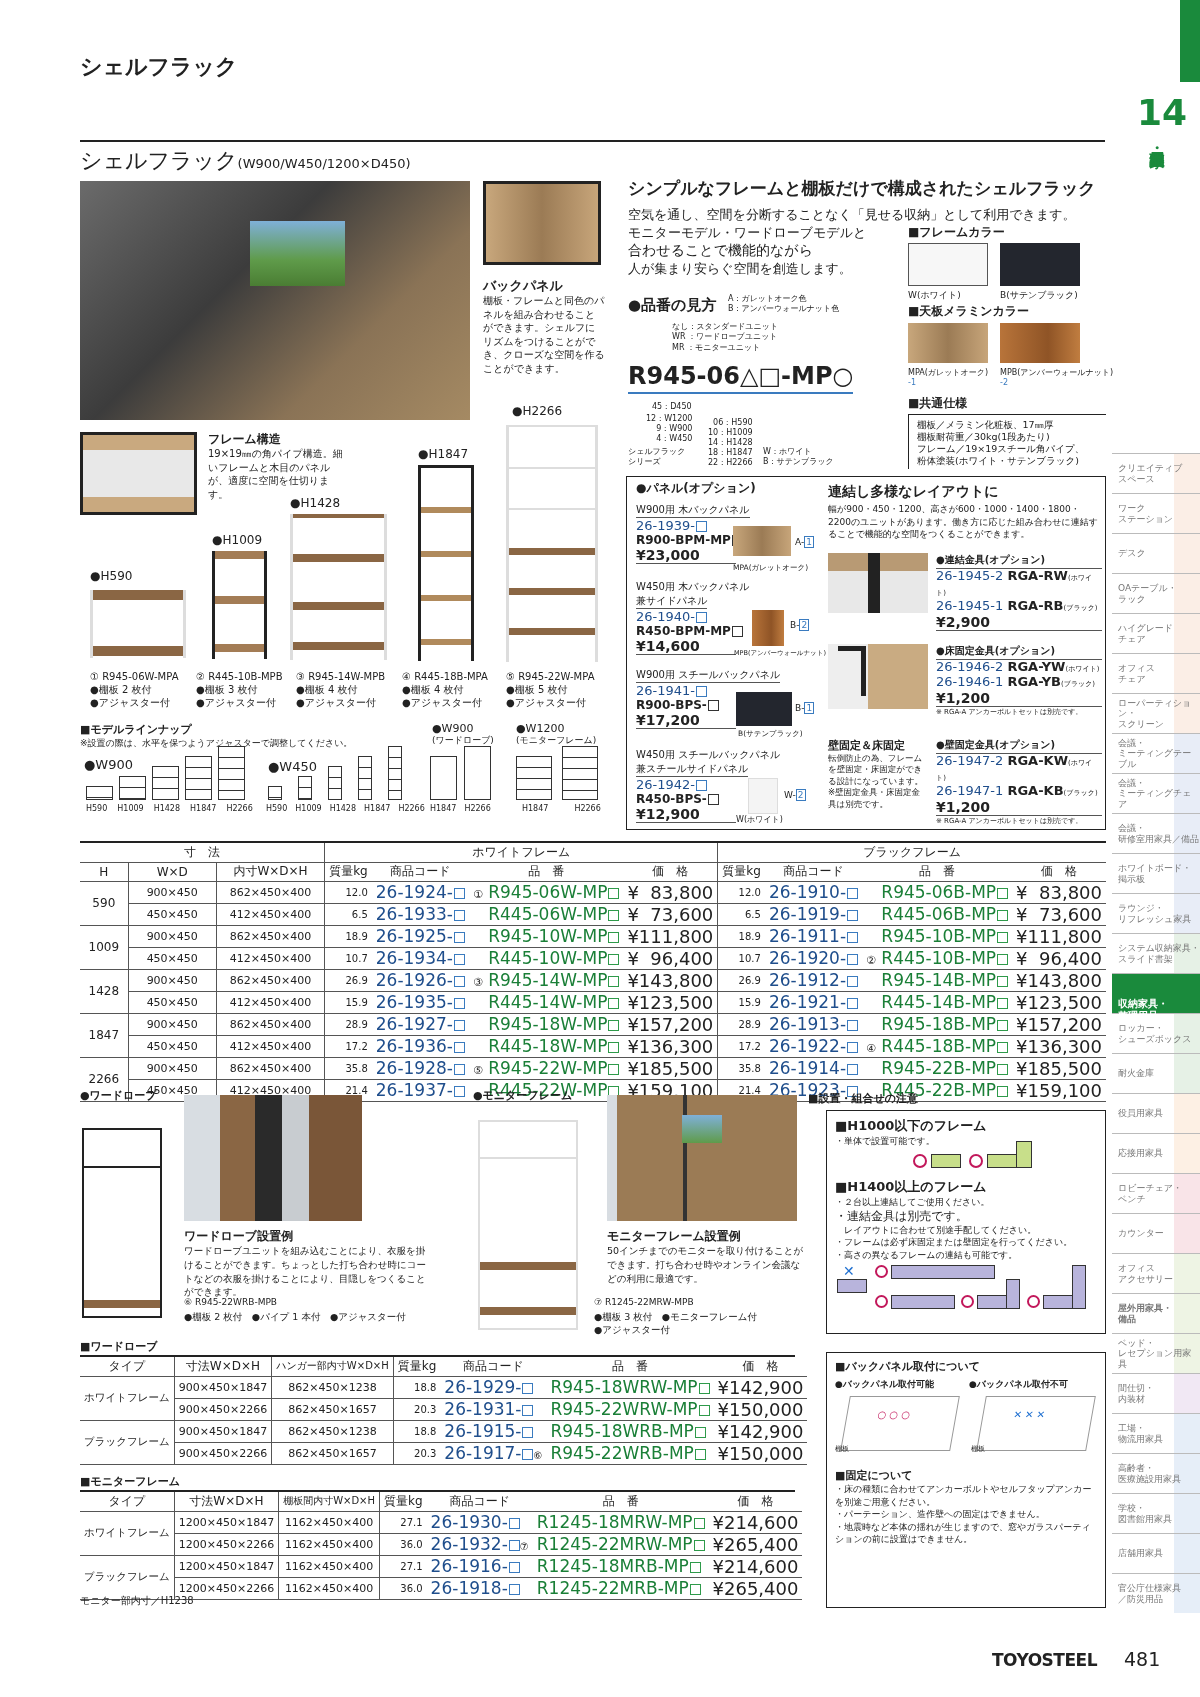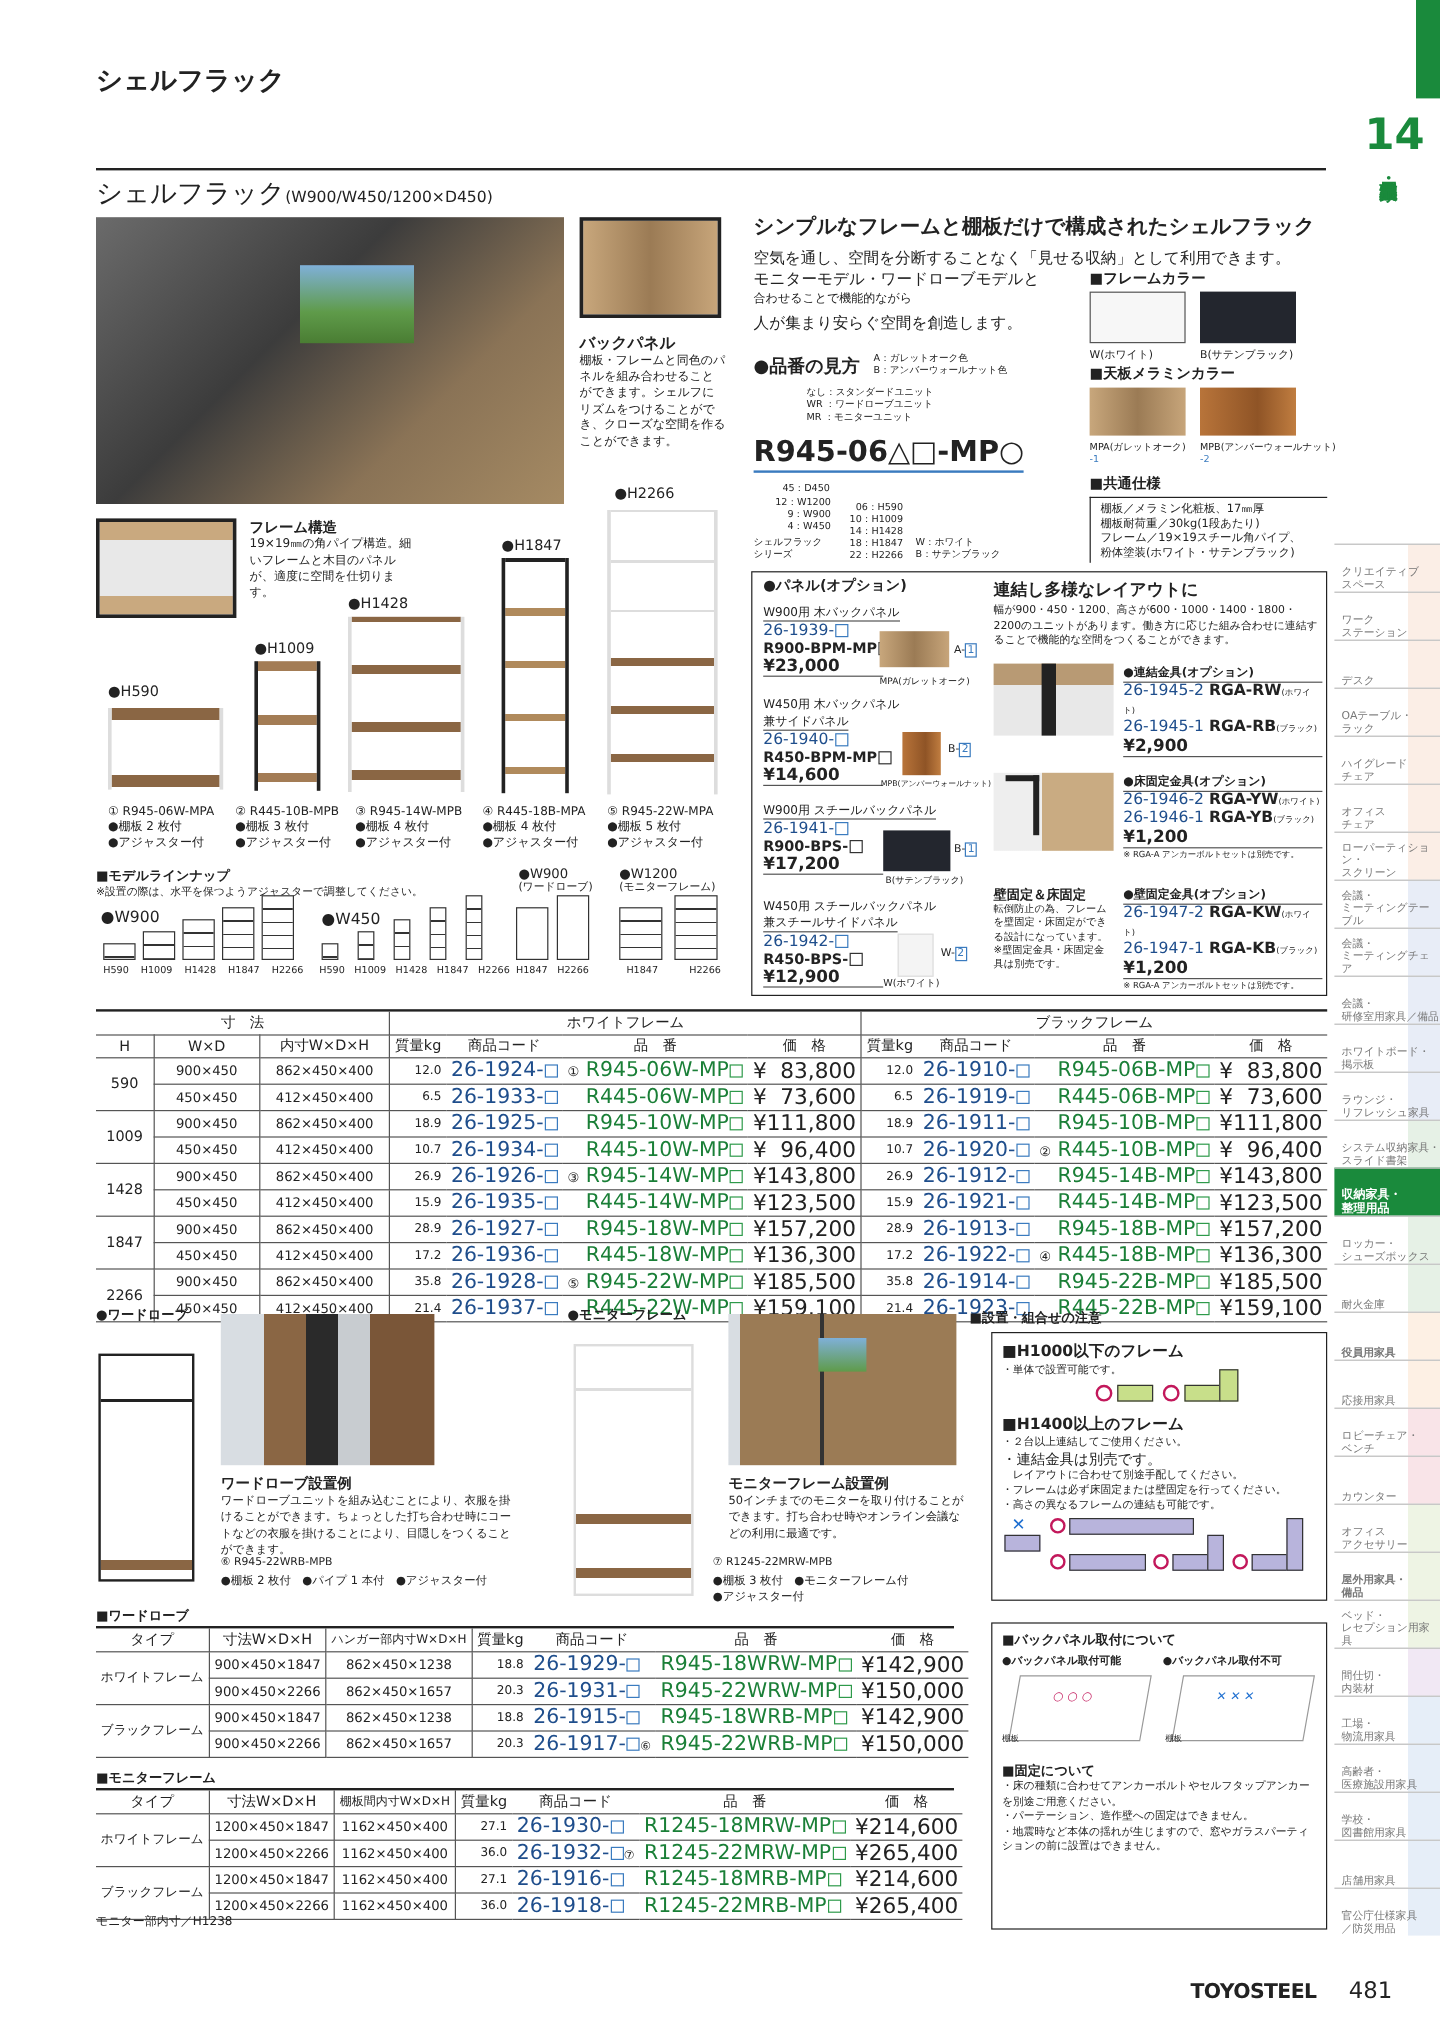--- a/index.html
+++ b/index.html
@@ -12,21 +12,21 @@
 .box{border:1.5px solid #222}
 .hr{border-top:2px solid #222}
 .img{background:linear-gradient(135deg,#6b6b6b,#3c3c3c 40%,#8a7356 70%,#a58a63)}
 .wood{background:linear-gradient(90deg,#c8a77c,#9b7b55 50%,#c7a57a)}
 .walnut{background:linear-gradient(90deg,#b8743a,#8f5426 60%,#c07d40)}
 table{border-collapse:collapse}
 .spec td,.spec th{border-bottom:1px solid #555;padding:0 4px;height:20px;white-space:nowrap;font-weight:normal}
 .spec th{font-size:12px;height:19px}
 .big{font-size:17px;letter-spacing:0}
 .price{font-size:18px;font-weight:bold;text-align:right}
-.side-item{height:40px;border-top:1px solid #bbb;display:flex;align-items:flex-end;font-size:9px;color:#777;padding-left:6px;line-height:1.15;width:88px}
+.side-item{height:40px;border-top:1px solid #bbb;display:flex;align-items:center;font-size:9px;color:#777;padding-left:6px;line-height:1.15;width:88px}
 .bul{font-size:10px;line-height:1.3}
 .frame-ico{display:inline-block;border:1.5px solid #333;background:repeating-linear-gradient(180deg,transparent 0 10px,#333 10px 11px)}
 </style>
 </head>
 <body>
 
 <div class="abs" style="left:1180px;top:0;width:20px;height:82px;background:#1a8a3c"></div>
 
 <div class="abs" style="left:80px;top:52px;font-size:22px;font-weight:bold">シェルフラック</div>
 <div class="abs" style="left:1137px;top:92px;font-size:36px;font-weight:bold;color:#1a8a3c">14</div>
@@ -40,21 +40,21 @@
 <div class="abs img" style="left:80px;top:181px;width:390px;height:239px">
   <div style="position:absolute;left:170px;top:40px;width:95px;height:65px;background:linear-gradient(180deg,#7fb0d8,#5f9b4a 60%,#4a7d33)"></div>
 </div>
 <div class="abs wood" style="left:483px;top:181px;width:118px;height:84px;border:3px solid #222"></div>
 <div class="abs" style="left:483px;top:277px;font-size:13px;font-weight:bold">バックパネル</div>
 <div class="abs" style="left:483px;top:294px;width:122px;font-size:10px;line-height:1.35">棚板・フレームと同色のパネルを組み合わせることができます。シェルフにリズムをつけることができ、クローズな空間を作ることができます。</div>
 
 <div class="abs" style="left:628px;top:177px;font-size:17px;font-weight:bold">シンプルなフレームと棚板だけで構成されたシェルフラック</div>
 <div class="abs" style="left:628px;top:206px;font-size:13px">空気を通し、空間を分断することなく「見せる収納」として利用できます。</div>
 <div class="abs" style="left:628px;top:224px;font-size:13px">モニターモデル・ワードローブモデルと</div>
-<div class="abs" style="left:628px;top:242px;font-size:10px">合わせることで機能的ながら</div>
+<div class="abs" style="left:628px;top:242px;font-size:14px">合わせることで機能的ながら</div>
 <div class="abs" style="left:628px;top:260px;font-size:13px">人が集まり安らぐ空間を創造します。</div>
 
 <div class="abs" style="left:628px;top:296px;font-size:15px;font-weight:bold">●品番の見方</div>
 <div class="abs" style="left:728px;top:294px;font-size:8px;line-height:1.3">
   <div>A：ガレットオーク色</div>
   <div>B：アンバーウォールナット色</div>
 </div>
 <div class="abs" style="left:672px;top:322px;font-size:8px;line-height:1.3">
   <div>なし：スタンダードユニット</div>
   <div>WR ：ワードローブユニット</div>
@@ -674,21 +674,21 @@
 整理用品</span>
     </div>
     <div class="side-item" style="background: linear-gradient(90deg, rgb(255, 255, 255) 0px, rgb(255, 255, 255) 70%, rgb(230, 241, 230) 70%);">
       <span style="white-space: pre-line;">ロッカー・
 シューズボックス</span>
     </div>
     <div class="side-item" style="background: linear-gradient(90deg, rgb(255, 255, 255) 0px, rgb(255, 255, 255) 70%, rgb(230, 241, 230) 70%);">
       <span style="white-space: pre-line;">耐火金庫</span>
     </div>
     <div class="side-item" style="background: linear-gradient(90deg, rgb(255, 255, 255) 0px, rgb(255, 255, 255) 70%, rgb(253, 240, 228) 70%);">
-      <span style="white-space: pre-line; font-weight: bold;">役員用家具</span>
+      <span style="white-space: pre-line;">役員用家具</span>
     </div>
     <div class="side-item" style="background: linear-gradient(90deg, rgb(255, 255, 255) 0px, rgb(255, 255, 255) 70%, rgb(253, 240, 228) 70%);">
       <span style="white-space: pre-line;">応接用家具</span>
     </div>
     <div class="side-item" style="background: linear-gradient(90deg, rgb(255, 255, 255) 0px, rgb(255, 255, 255) 70%, rgb(249, 228, 232) 70%);">
       <span style="white-space: pre-line;">ロビーチェア・
 ベンチ</span>
     </div>
     <div class="side-item" style="background: linear-gradient(90deg, rgb(255, 255, 255) 0px, rgb(255, 255, 255) 70%, rgb(249, 228, 232) 70%);">
       <span style="white-space: pre-line;">カウンター</span>

